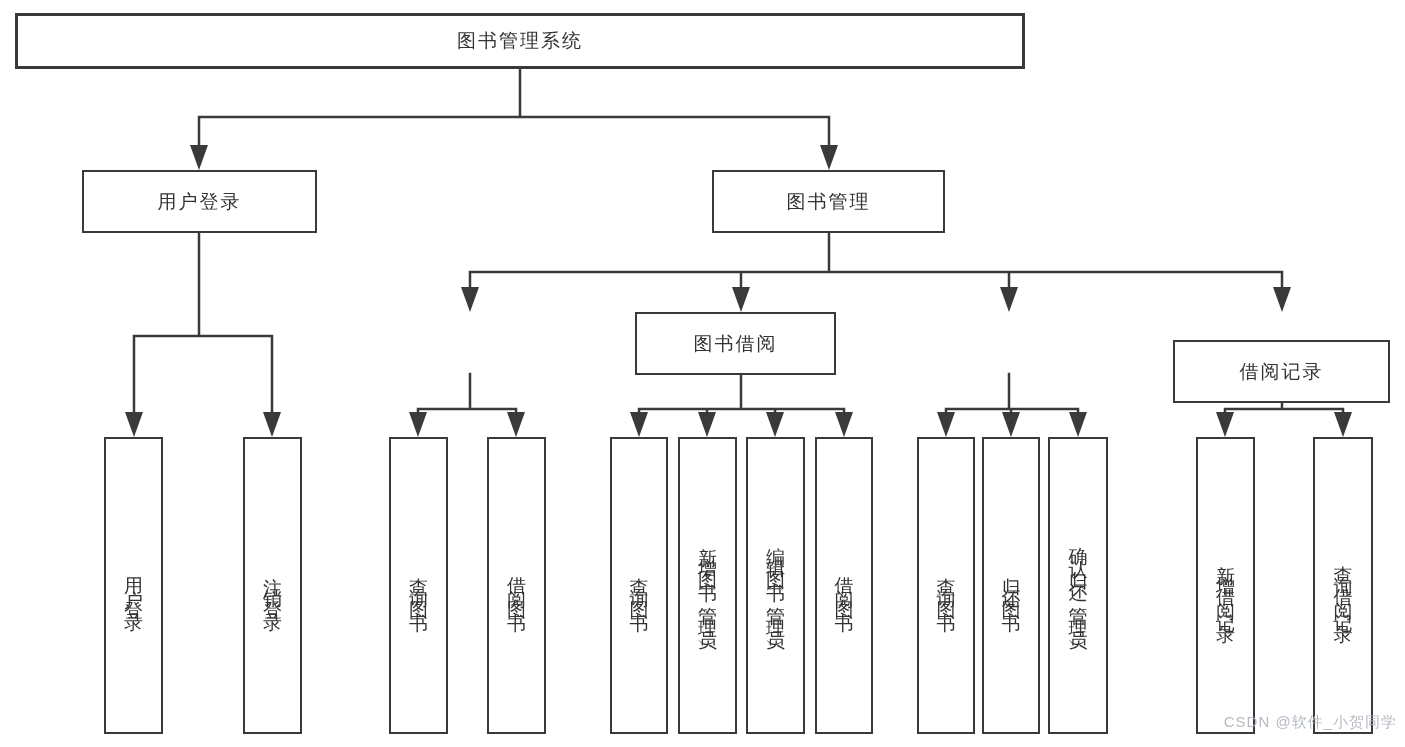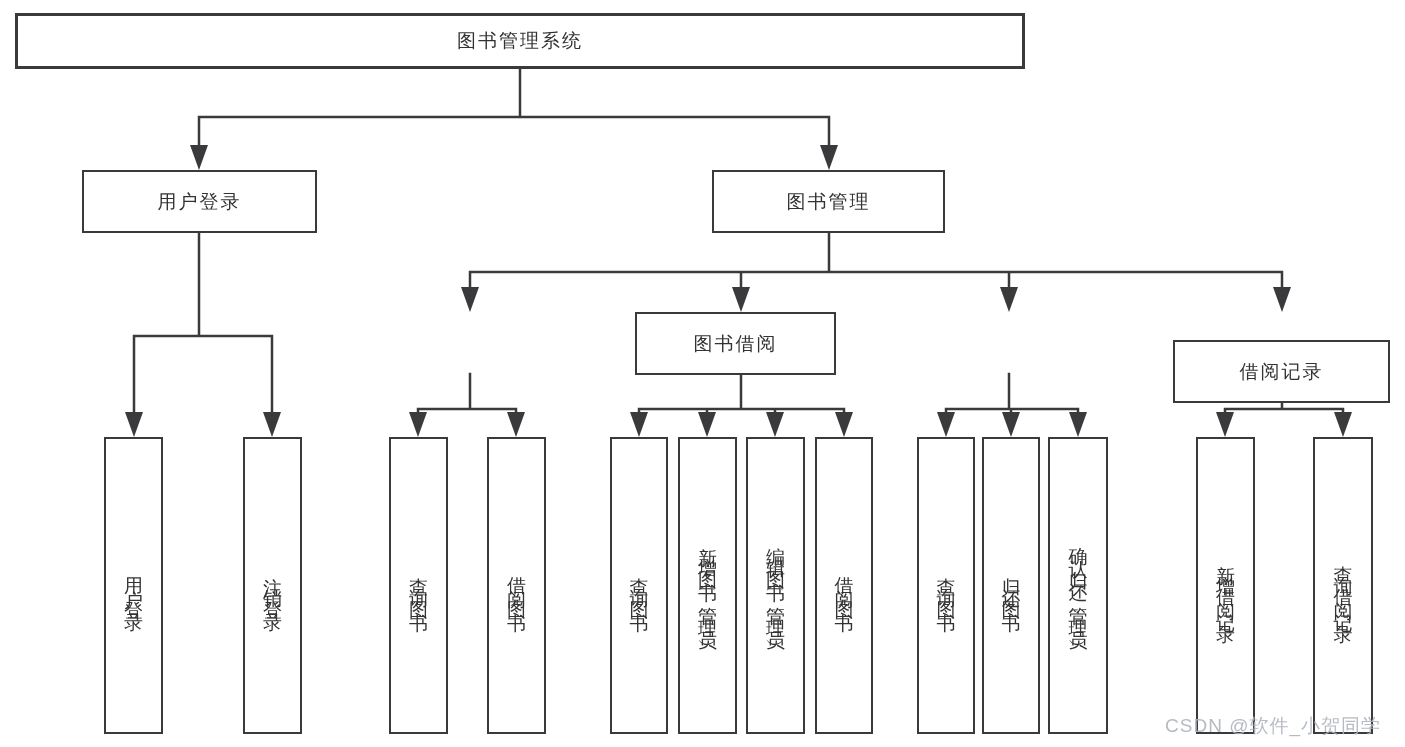--- a/index.html
+++ b/index.html
@@ -31,22 +31,22 @@
   .box-v .vtext {
     writing-mode: vertical-rl;
     text-orientation: mixed;
     font-size: 19px;
     letter-spacing: 12px;
     color: #333333;
   }
   .watermark {
     position: absolute;
     top: 713px;
-    right: 24px;
-    font-size: 19px;
+    right: 8px;
+    font-size: 15px;
     letter-spacing: 1px;
     color: rgba(174, 178, 188, 0.9);
     z-index: 3;
     white-space: nowrap;
   }
 </style>
 </head>
 <body>
 
 <div class="canvas">

